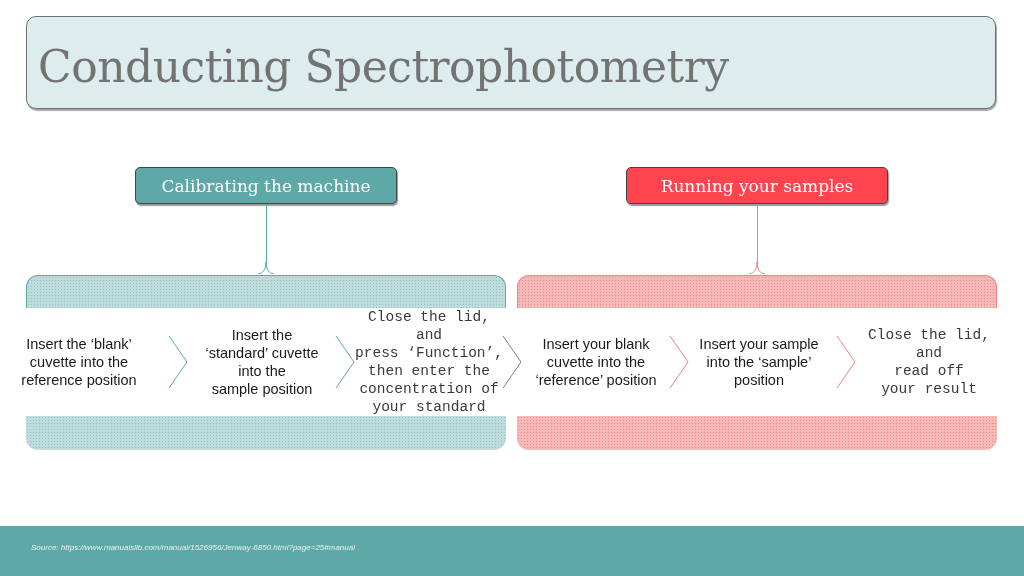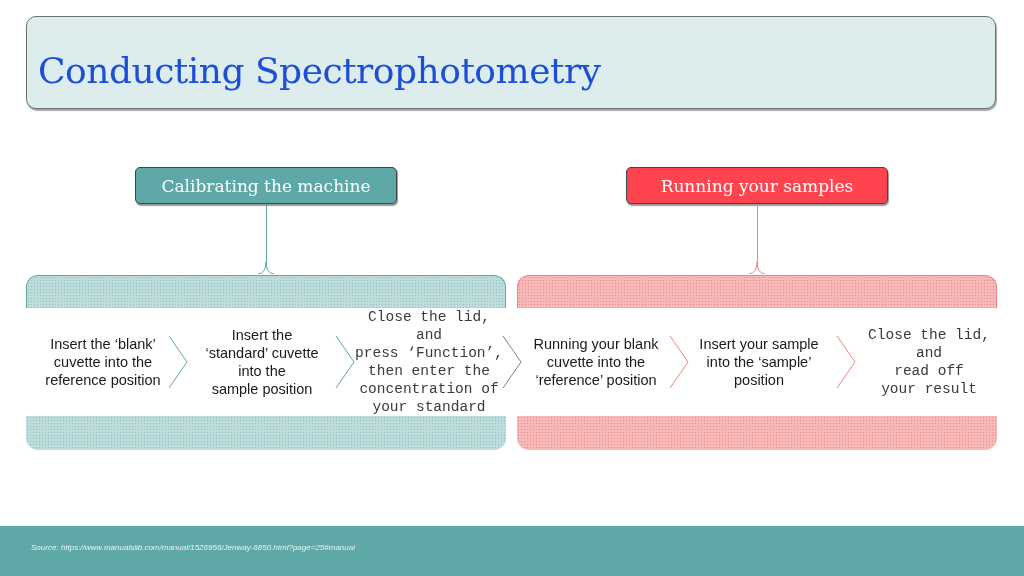--- a/index.html
+++ b/index.html
@@ -9,23 +9,22 @@
     font-family: "Liberation Sans", sans-serif;
   }
   .title-box {
     position: absolute; left: 26px; top: 16px; width: 970px; height: 93px;
     background: #ddecec; border: 1px solid #6b7070; border-radius: 10px;
     box-shadow: 1px 2px 1px rgba(0,0,0,0.35);
     box-sizing: border-box;
   }
   .title-text {
     position: absolute; left: 11px; top: 24px;
-    font-family: "DejaVu Serif", serif; font-size: 36px; color: #1d4ed8;
+    font-family: "DejaVu Serif", serif; font-size: 44px; color: #737373;
     letter-spacing: -0.5px;
-    margin-top: 9px;
   }
   .section-btn {
     position: absolute; top: 167px; height: 37px;
     border-radius: 5px; box-sizing: border-box;
     border: 1px solid #3c4747;
     box-shadow: 1px 2px 1px rgba(0,0,0,0.4);
     color: #ffffff; font-family: "DejaVu Serif", serif; font-size: 17px;
     display: flex; align-items: center; justify-content: center;
   }
   .btn-teal { left: 135px; width: 262px; background: #5ea8a7; }
@@ -91,33 +90,33 @@
 <div class="band band-bottom band-teal left-x"></div>
 <div class="band band-bottom band-red right-x"></div>
 
 <svg class="notch" style="left:258px" viewBox="0 0 16 12">
   <path d="M0 12 Q8 11 8 0 Q8 11 16 12" fill="#ffffff" stroke="#5ea8a7" stroke-width="1"></path>
 </svg>
 <svg class="notch" style="left:749px" viewBox="0 0 16 12">
   <path d="M0 12 Q8 11 8 0 Q8 11 16 12" fill="#ffffff" stroke="#f28080" stroke-width="1"></path>
 </svg>
 
-<div class="step" style="left:28px">Insert the ‘blank’
+<div class="step" style="left:4px">Insert the ‘blank’
 cuvette into the
 reference position</div>
 <div class="step" style="left:187px">Insert the
 ‘standard’ cuvette
 into the
 sample position</div>
 <div class="step light" style="left:354px">Close the lid, and
 press ‘Function’,
 then enter the
 concentration of
 your standard</div>
-<div class="step" style="left:521px">Running your blank
+<div class="step" style="left:521px">Insert your blank
 cuvette into the
 ‘reference’ position</div>
 <div class="step" style="left:684px">Insert your sample
 into the ‘sample’
 position</div>
 <div class="step light" style="left:854px">Close the lid, and
 read off
 your result</div>
 
 <svg class="chev" style="left:168px" viewBox="0 0 20 54">

